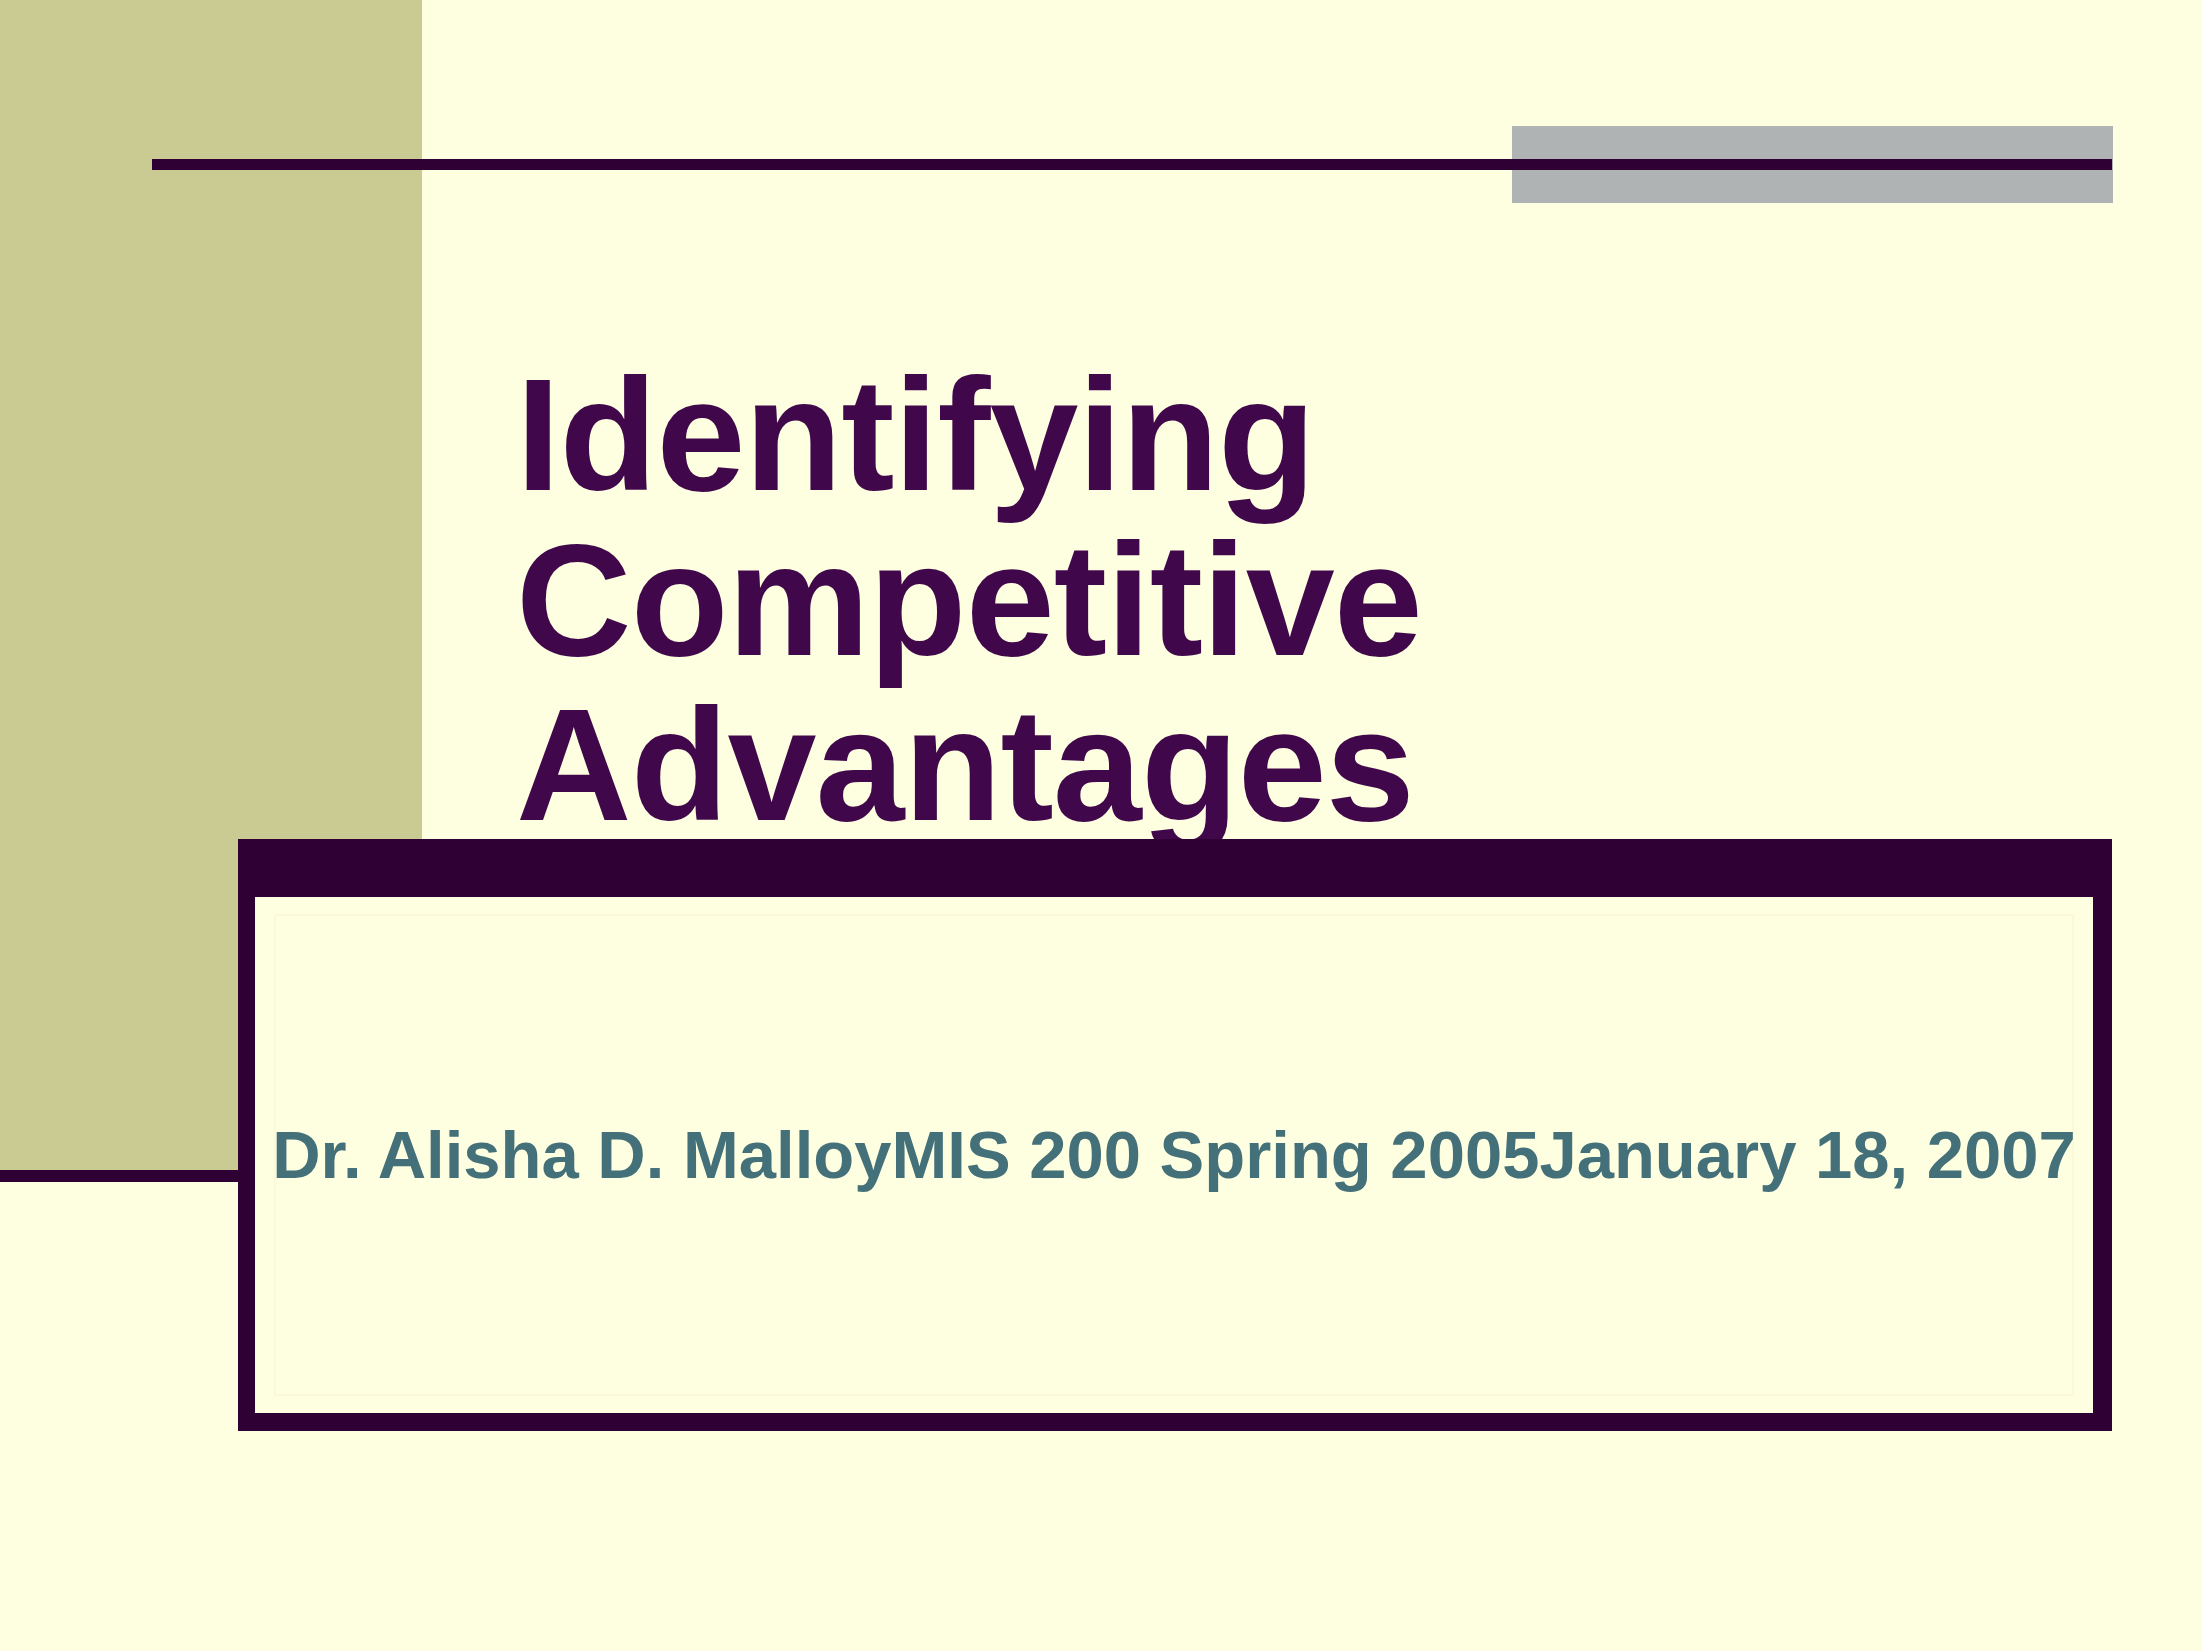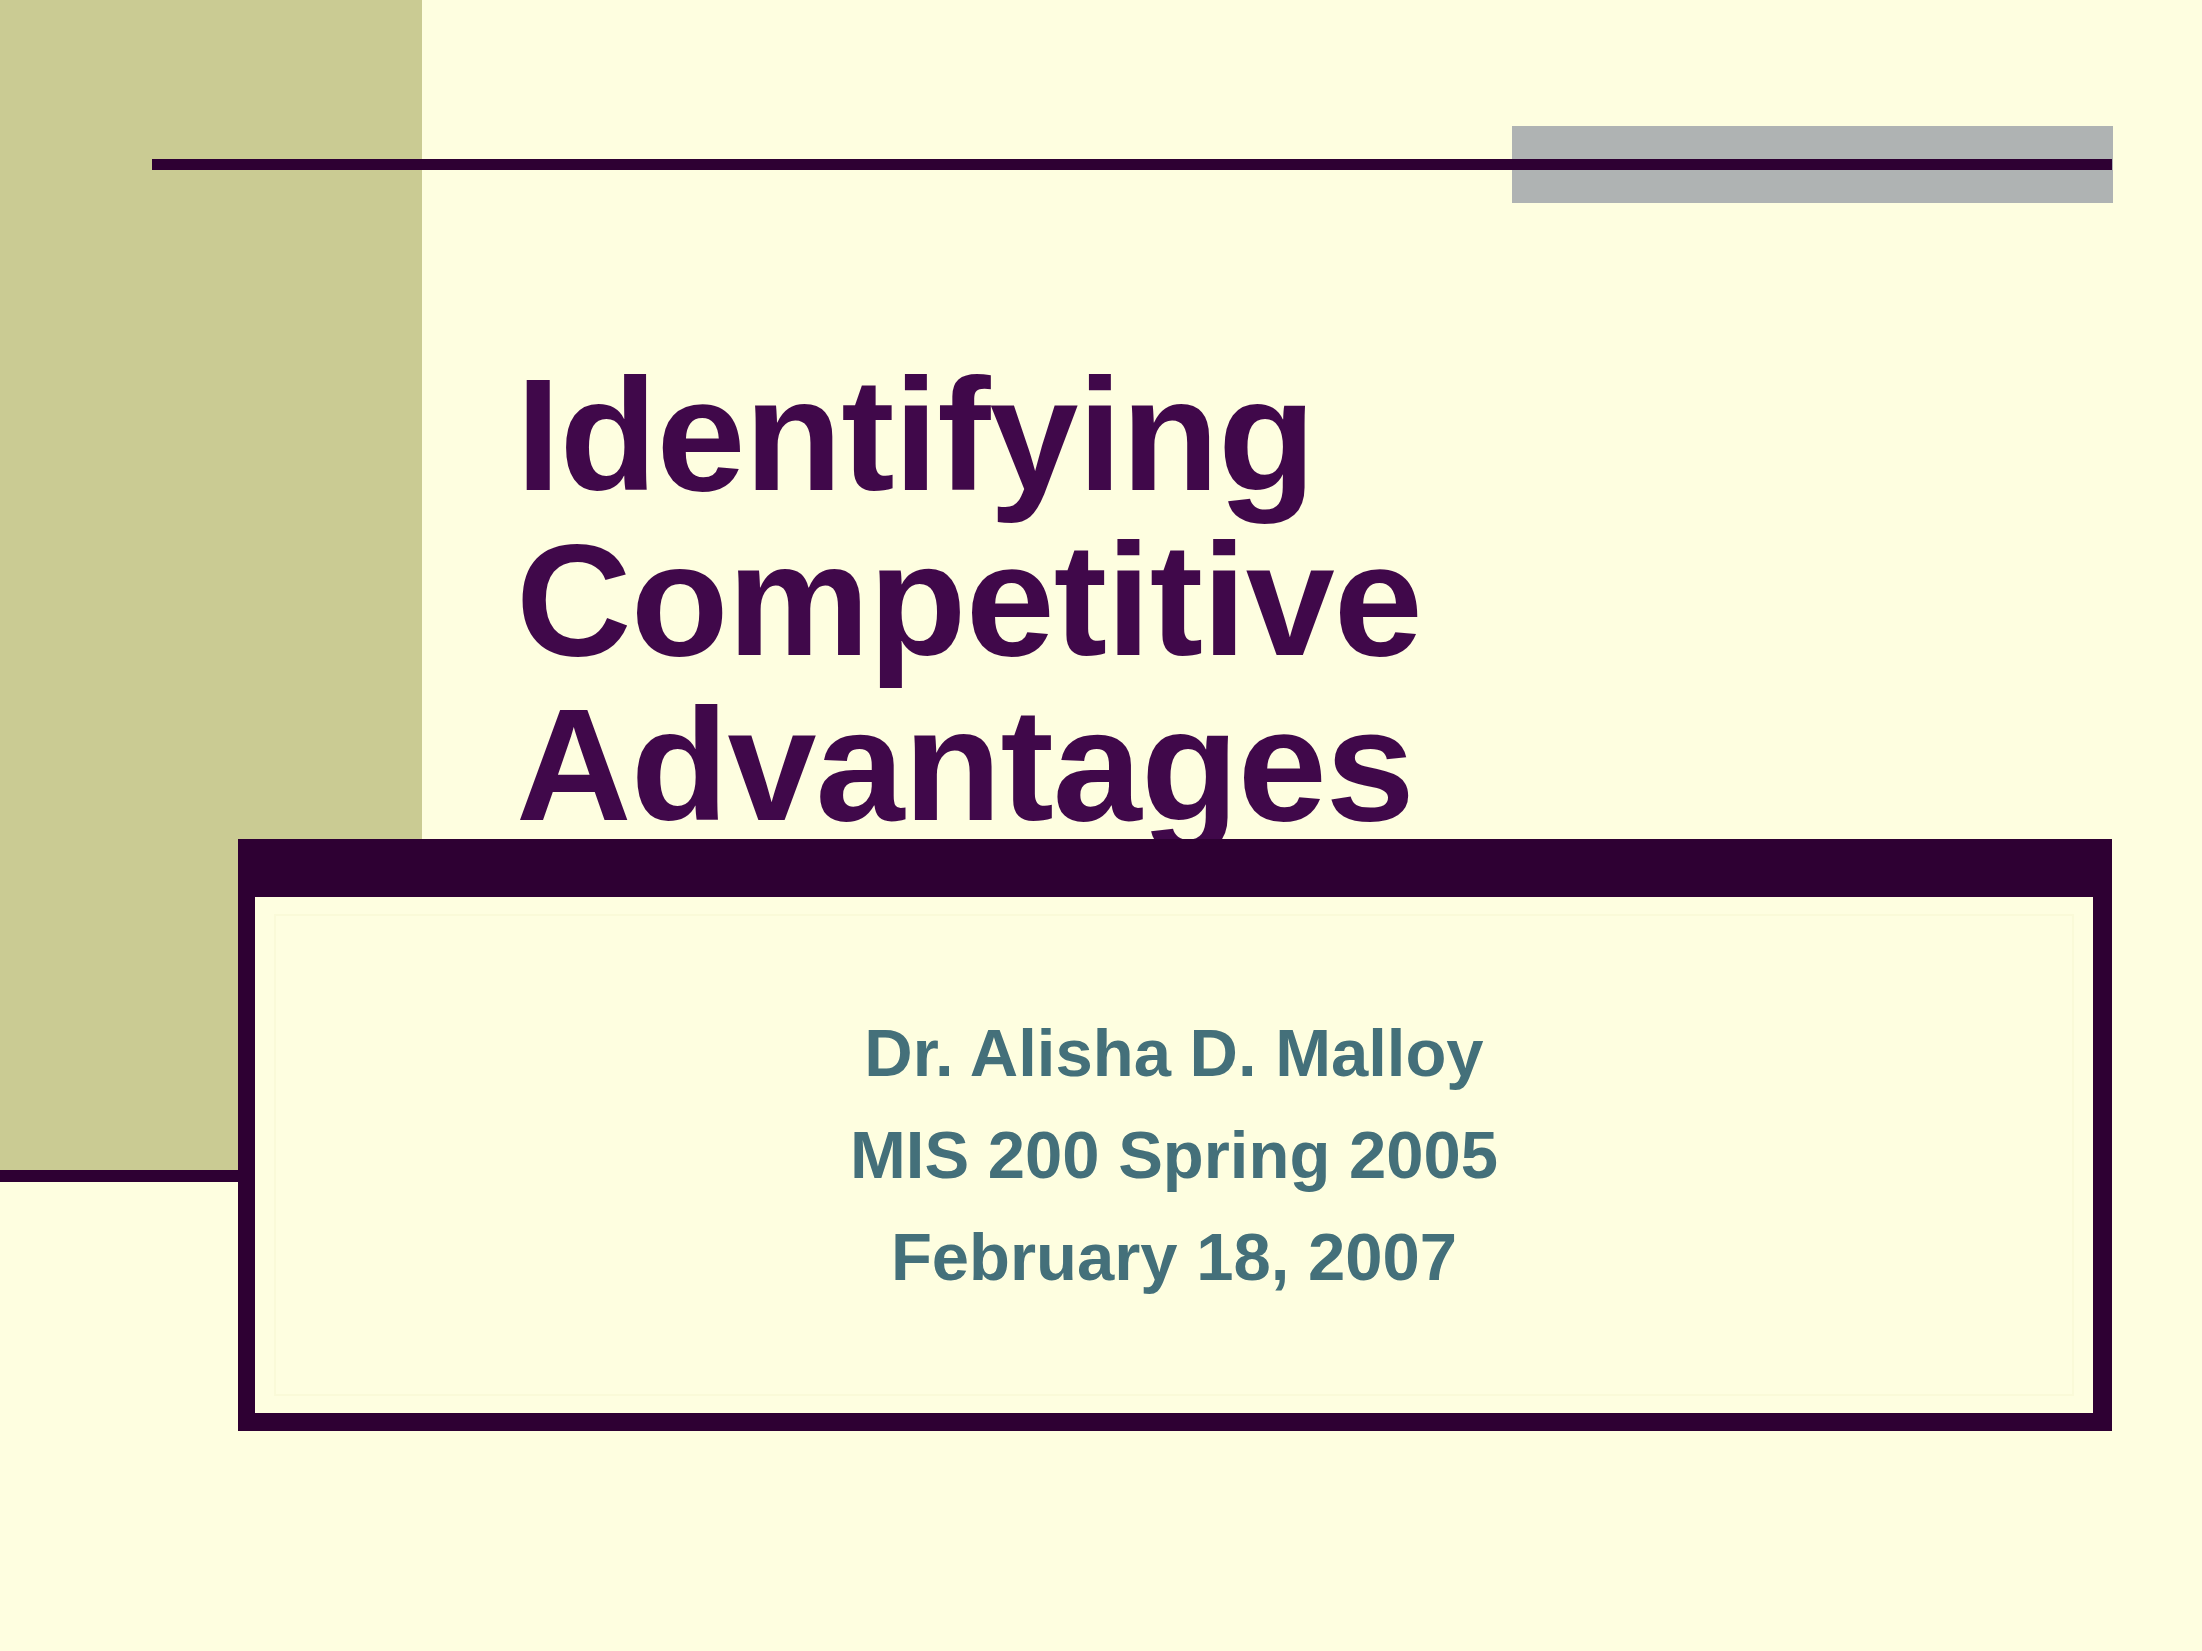--- a/index.html
+++ b/index.html
@@ -90,21 +90,21 @@
     border-right: 19px solid #2E0033;
     border-bottom: 18px solid #2E0033;
   }
   #subtitle-inner {
     position: relative;
     width: 100%;
     height: 100%;
     background: #FEFEE0;
     box-sizing: border-box;
     display: flex;
-    flex-direction: column;
+    flex-direction: row;
     align-items: center;
     justify-content: center;
   }
   
   #subtitle-keyline {
     position: absolute;
     left: 19px;
     top: 17px;
     right: 19px;
     bottom: 17px;
@@ -139,18 +139,18 @@
   <div id="title-block">
     <h1 id="title-text">Identifying Competitive
 Advantages</h1>
   </div>
 
   <div id="subtitle-box">
     <div id="subtitle-inner">
       <div id="subtitle-keyline"></div>
       <p class="subtitle-line">Dr. Alisha D. Malloy</p>
       <p class="subtitle-line">MIS 200 Spring 2005</p>
-      <p class="subtitle-line">February 18, 2007</p>
+      <p class="subtitle-line">January 18, 2007</p>
     </div>
   </div>
 
 </div>
 
 
 </body></html>

